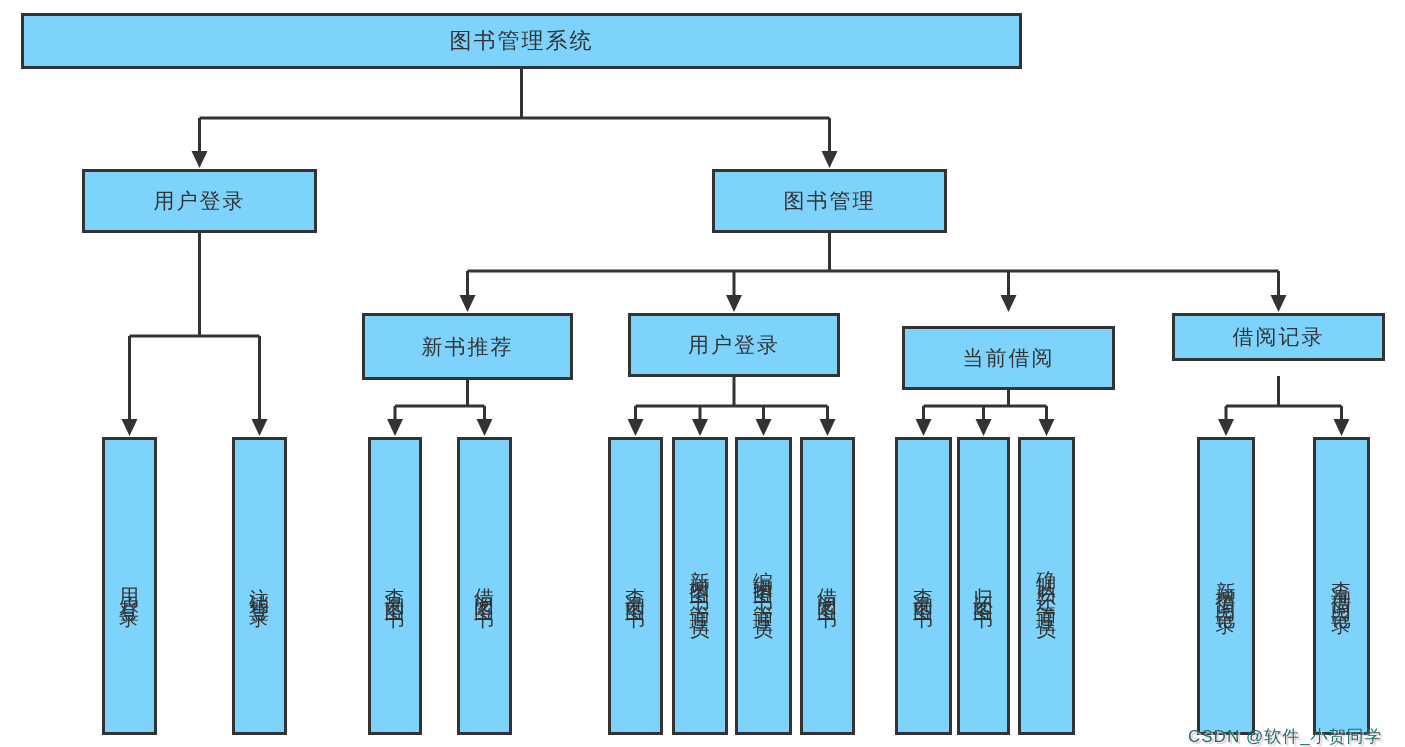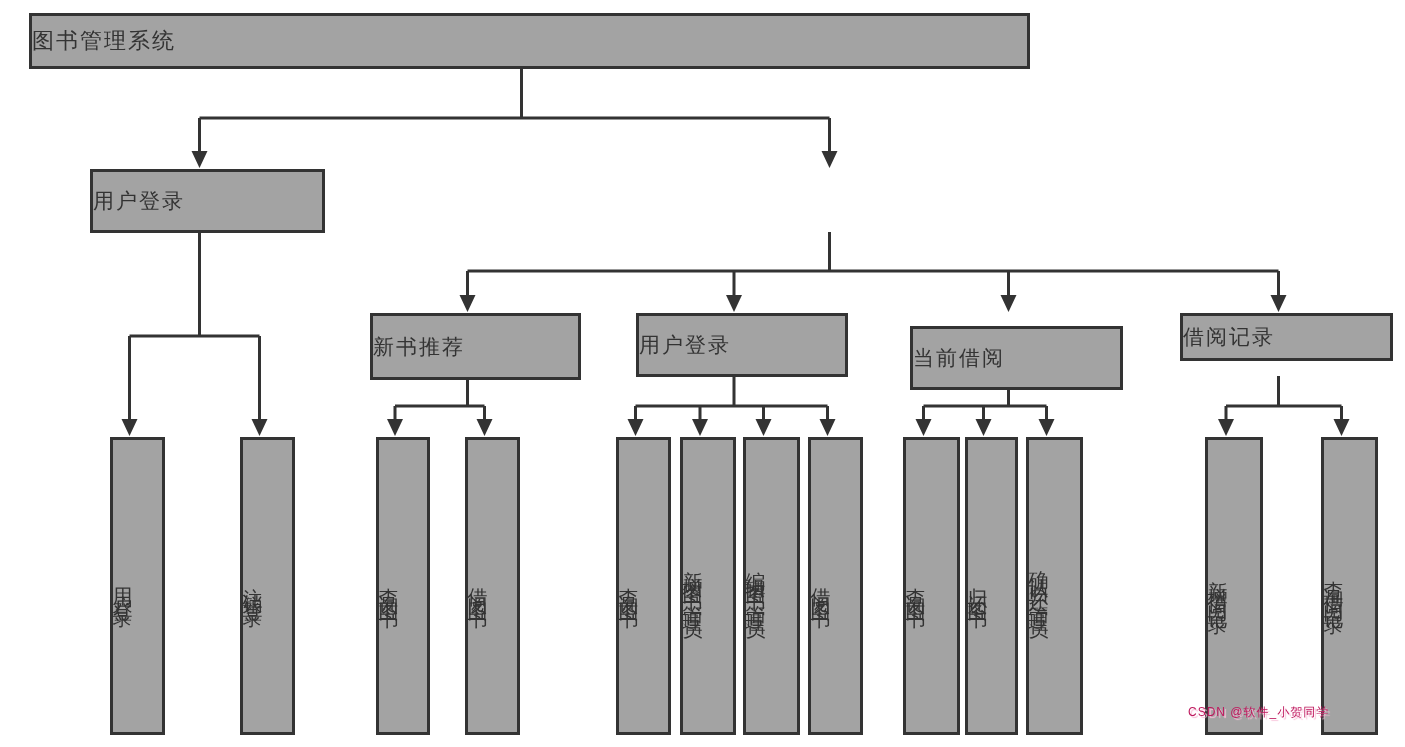--- a/index.html
+++ b/index.html
@@ -4,33 +4,33 @@
 <style>
   html,body{margin:0;padding:0;background:#ffffff;}
   .stage{
     position:relative;width:1405px;height:747px;background:#ffffff;
     font-family:"Liberation Sans", sans-serif;overflow:hidden;color:#333;
   }
   svg.wires{position:absolute;left:0;top:0;width:1405px;height:747px;}
   svg.wires path{stroke:#333333;stroke-width:3;fill:none;}
   svg.wires polygon{fill:#333333;stroke:none;}
   .box{
-    position:absolute;background:#a3a3a3;border:3px solid #333333;
-    box-sizing:border-box;display:flex;align-items:center;margin-left:8px;
+    position:absolute;background:#7dd3fc;border:3px solid #333333;
+    box-sizing:border-box;display:flex;align-items:center;justify-content:center;
   }
   .box.h span{font-size:21px;letter-spacing:2px;white-space:nowrap;}
   .box.root span{font-size:22px;letter-spacing:2px;}
   .box.v span{
     writing-mode:vertical-rl;text-orientation:mixed;
     font-size:20px;letter-spacing:7px;line-height:1;
   }
   .watermark{
-    position:absolute;left:1188px;top:704px;z-index:5;
-    font-size:12px;letter-spacing:1px;white-space:nowrap;
-    color:#be185d;text-shadow:2px 2px 1px #f7bcd6;
+    position:absolute;left:1188px;top:725px;z-index:5;
+    font-size:17px;letter-spacing:1px;white-space:nowrap;
+    color:#0f766e;text-shadow:2px 2px 1px #f7bcd6;
   }
 </style>
 </head>
 <body>
 
 <div class="stage">
 
   <svg class="wires" viewBox="0 0 1405 747" xmlns="http://www.w3.org/2000/svg">
     <g>
       <path d="M521.5 67 V118 M199.5 118 H829.5 M199.5 118 V153 M829.5 118 V153"></path>
@@ -73,20 +73,23 @@
       <polygon points="1333.5,419 1349.5,419 1341.5,436"></polygon>
     </g>
   </svg>
 
   <div class="box h root" style="left:21px;top:13px;width:1001px;height:56px">
     <span>图书管理系统</span>
   </div>
 
   <div class="box h" style="left:82px;top:169px;width:235px;height:64px">
     <span>用户登录</span>
+  </div>
+  <div class="box h" style="left:712px;top:169px;width:235px;height:64px">
+    <span>图书管理</span>
   </div>
 
   <div class="box h" style="left:362px;top:313px;width:211px;height:67px">
     <span>新书推荐</span>
   </div>
   <div class="box h" style="left:628px;top:313px;width:212px;height:64px">
     <span>用户登录</span>
   </div>
   <div class="box h" style="left:902px;top:326px;width:213px;height:64px">
     <span>当前借阅</span>

